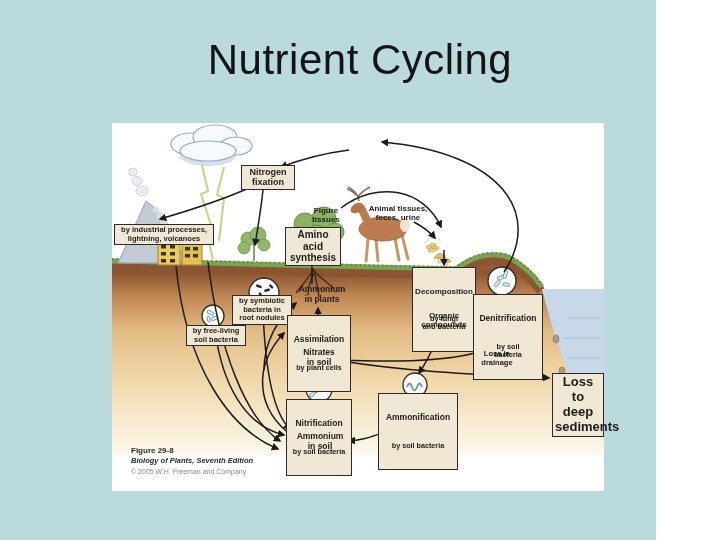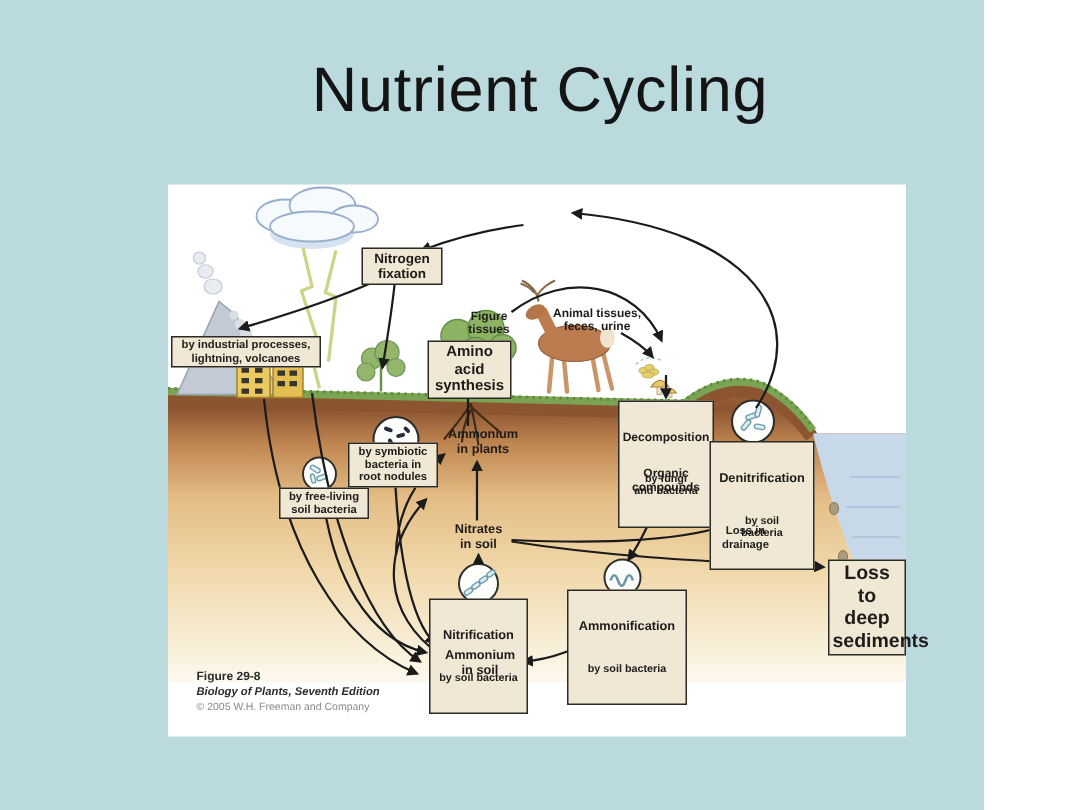--- a/index.html
+++ b/index.html
@@ -247,20 +247,24 @@
 
     <div class="box" style="left:129px;top:42px;width:54px;font-size:9px;">Nitrogen
 fixation</div>
     <div class="box" style="left:2px;top:101px;width:100px;font-size:7.5px;">by industrial processes,
 lightning, volcanoes</div>
     <div class="box" style="left:173px;top:104px;width:56px;font-size:10px;">Amino acid
 synthesis</div>
     <div class="box" style="left:120px;top:172px;width:60px;font-size:7.5px;">by symbiotic
 bacteria in
 root nodules</div>
+    <div class="box" style="left:175px;top:192px;width:64px;">
+      <span class="t">Assimilation</span>
+      <span class="s">by plant cells</span>
+    </div>
     <div class="box" style="left:74px;top:202px;width:60px;font-size:7.5px;">by free-living
 soil bacteria</div>
     <div class="box" style="left:174px;top:276px;width:66px;">
       <span class="t">Nitrification</span>
       <span class="s">by soil bacteria</span>
     </div>
     <div class="box" style="left:266px;top:270px;width:80px;text-align:center;">
       <span class="t">Ammonification</span>
       <span class="s">by soil bacteria</span>
     </div>

